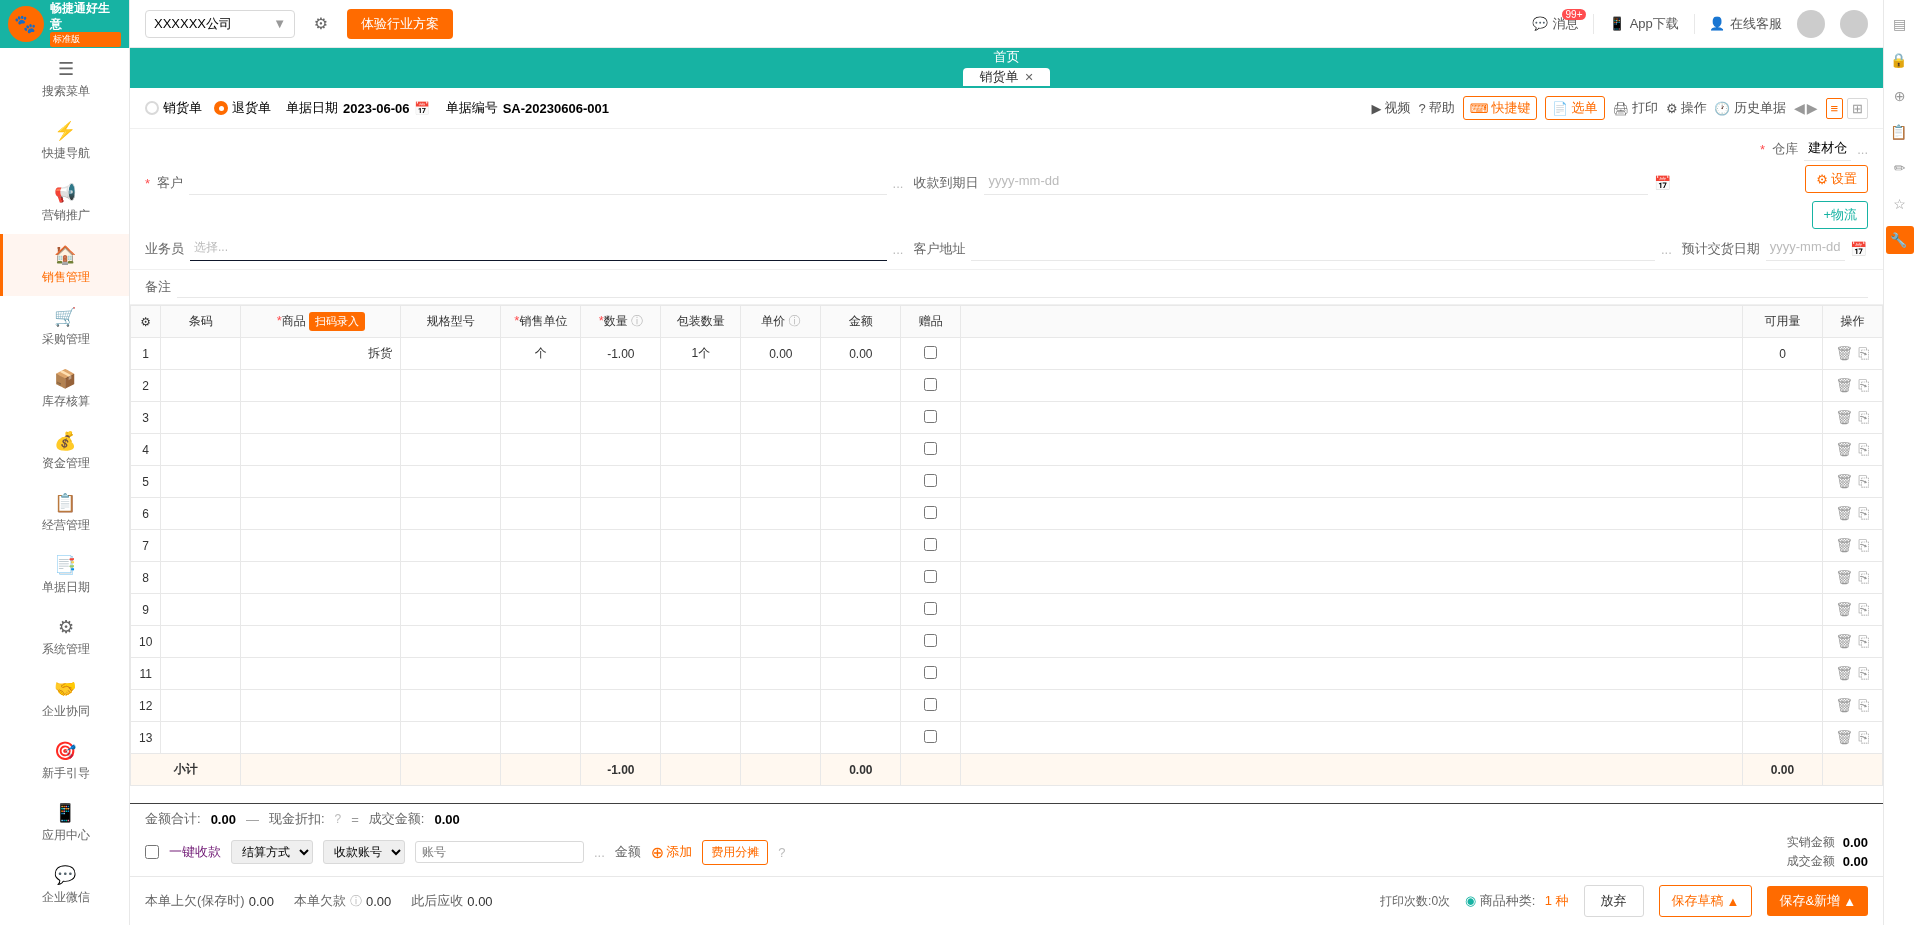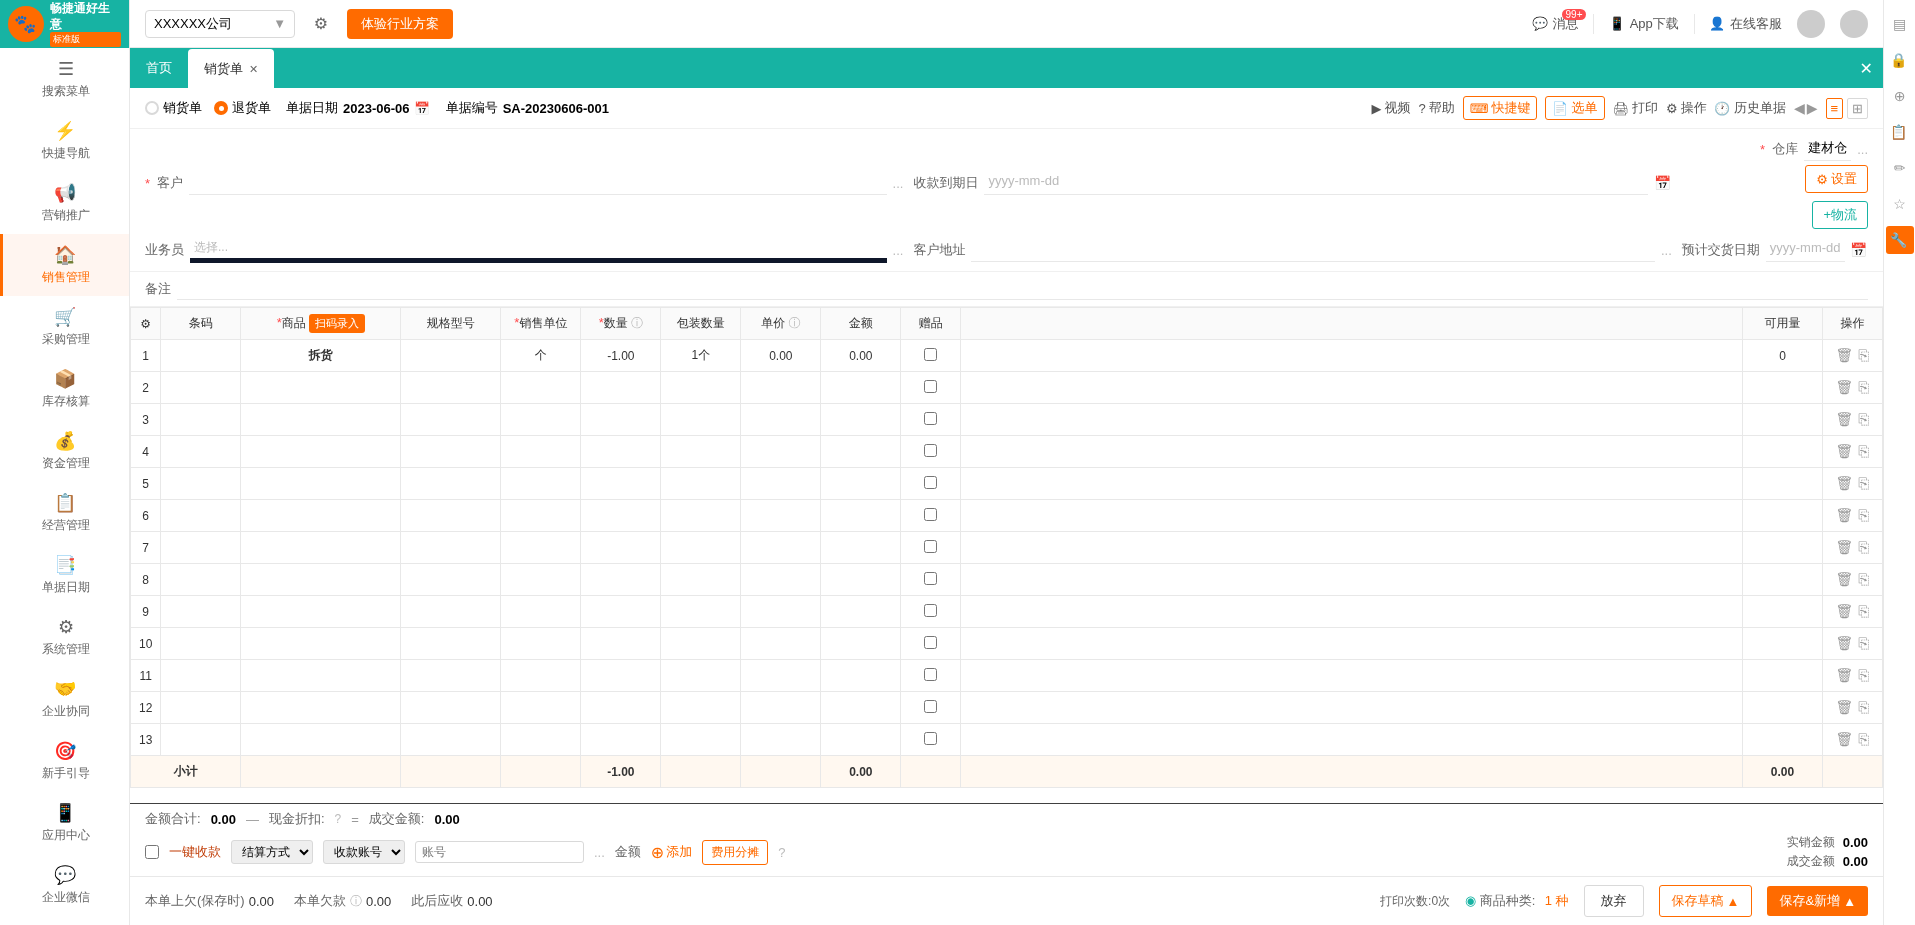--- a/index.html
+++ b/index.html
@@ -24,21 +24,21 @@
     .company-select-text { flex: 1; font-size: 13px; }
     .company-select-arrow { color: #999; }
     .gear-btn { width: 32px; height: 32px; display: flex; align-items: center; justify-content: center; cursor: pointer; color: #666; font-size: 16px; }
     .experience-btn { background: #ff6b00; color: #fff; border: none; border-radius: 4px; padding: 6px 14px; cursor: pointer; font-size: 13px; }
     .topbar-right { margin-left: auto; display: flex; align-items: center; gap: 15px; }
     .topbar-right-item { display: flex; align-items: center; gap: 4px; cursor: pointer; color: #555; font-size: 12px; position: relative; }
     .badge { background: #ff4d4f; color: #fff; border-radius: 10px; padding: 0 4px; font-size: 10px; position: absolute; top: -6px; right: -8px; }
     .avatar { width: 28px; height: 28px; border-radius: 50%; background: #ccc; }
 
     
-    .tabbar { background: #17b3a3; display: flex; align-items: center; padding: 0; height: 40px; }
+    .tabbar { background: #17b3a3; display: flex; align-items: center; padding: 0; height: 40px; flex-direction: column; }
     .tab-item { padding: 0 16px; height: 40px; display: flex; align-items: center; cursor: pointer; color: rgba(255,255,255,0.8); font-size: 13px; gap: 6px; }
     .tab-item.active { background: #fff; color: #333; border-radius: 4px 4px 0 0; margin-top: 2px; }
     .tab-home { color: #fff; }
     .tab-close { color: #666; font-size: 11px; cursor: pointer; }
 
     
     .form-area { background: #fff; padding: 0; flex-shrink: 0; }
     .form-header { padding: 8px 15px; display: flex; align-items: center; gap: 15px; border-bottom: 1px solid #f0f0f0; }
     .radio-group { display: flex; align-items: center; gap: 12px; }
     .radio-item { display: flex; align-items: center; gap: 4px; cursor: pointer; font-size: 13px; }
@@ -318,21 +318,21 @@
           <span>⚙</span>
           <span>设置</span>
         </button>
         <button class="logistics-btn">
           <span>+物流</span>
         </button>
       </div>
 
       <div style="display:flex;align-items:center;gap:6px;">
         <span style="color:#666;white-space:nowrap;">业务员</span>
-        <div style="flex:1;border-bottom:5px solid #0f172a;padding:2px 4px;min-height:24px;cursor:text;color:#bbb;font-size:12px;">选择...</div>
+        <div style="flex:1;border-bottom:1px solid #0f172a;padding:2px 4px;min-height:24px;cursor:text;color:#bbb;font-size:12px;">选择...</div>
         <span style="color:#bbb;cursor:pointer;">...</span>
       </div>
       <div style="display:flex;align-items:center;gap:6px;">
         <span style="color:#666;white-space:nowrap;">客户地址</span>
         <div style="flex:1;border-bottom:1px solid #e8e8e8;padding:2px 4px;min-height:24px;cursor:text;"></div>
         <span style="color:#bbb;cursor:pointer;">...</span>
       </div>
       <div style="display:flex;align-items:center;gap:6px;">
         <span style="color:#666;white-space:nowrap;">预计交货日期</span>
         <div style="flex:1;border-bottom:1px solid #e8e8e8;padding:2px 4px;min-height:24px;cursor:text;color:#bbb;">yyyy-mm-dd</div>
@@ -366,21 +366,21 @@
           <th style="flex:1;min-width:200px;"></th>
           <th class="col-avail">可用量</th>
           <th class="col-actions">操作</th>
         </tr>
       </thead>
       <tbody id="table-body">
 
       <tr>
     <td>1</td>
     <td></td>
-    <td style="text-align:center;font-weight:bold;">拆货</td>
+    <td style="text-align:right;">拆货</td>
     <td></td>
     <td>个</td>
     <td class="qty-red">-1.00</td>
     <td>1个</td>
     <td>0.00</td>
     <td>0.00</td>
     <td><input type="checkbox" style="cursor: pointer;"></td>
     <td></td>
     <td>0</td>
     <td>
@@ -656,21 +656,21 @@
       <span style="font-weight:bold;">0.00</span>
       <span class="footer-calc-dash">—</span>
       <span style="color:#666;">现金折扣:</span>
       <span class="info-icon">?</span>
       <span class="footer-calc-eq">=</span>
       <span style="color:#666;">成交金额:</span>
       <span style="font-weight:bold;">0.00</span>
     </div>
     <div class="footer-payment">
       <input type="checkbox" class="payment-checkbox" style="">
-      <span style="color:#c2410c;font-family:Liberation Serif, serif;">一键收款</span>
+      <span style="color:#701a75;font-family:Liberation Serif, serif;">一键收款</span>
       <select class="payment-select">
         <option>结算方式</option>
       </select>
       <select class="payment-select">
         <option>收款账号</option>
       </select>
       <input class="payment-input" placeholder="账号" style="">
       <span style="color:#bbb;">...</span>
       <span style="color:#666;">金额</span>
       <div class="add-btn">

